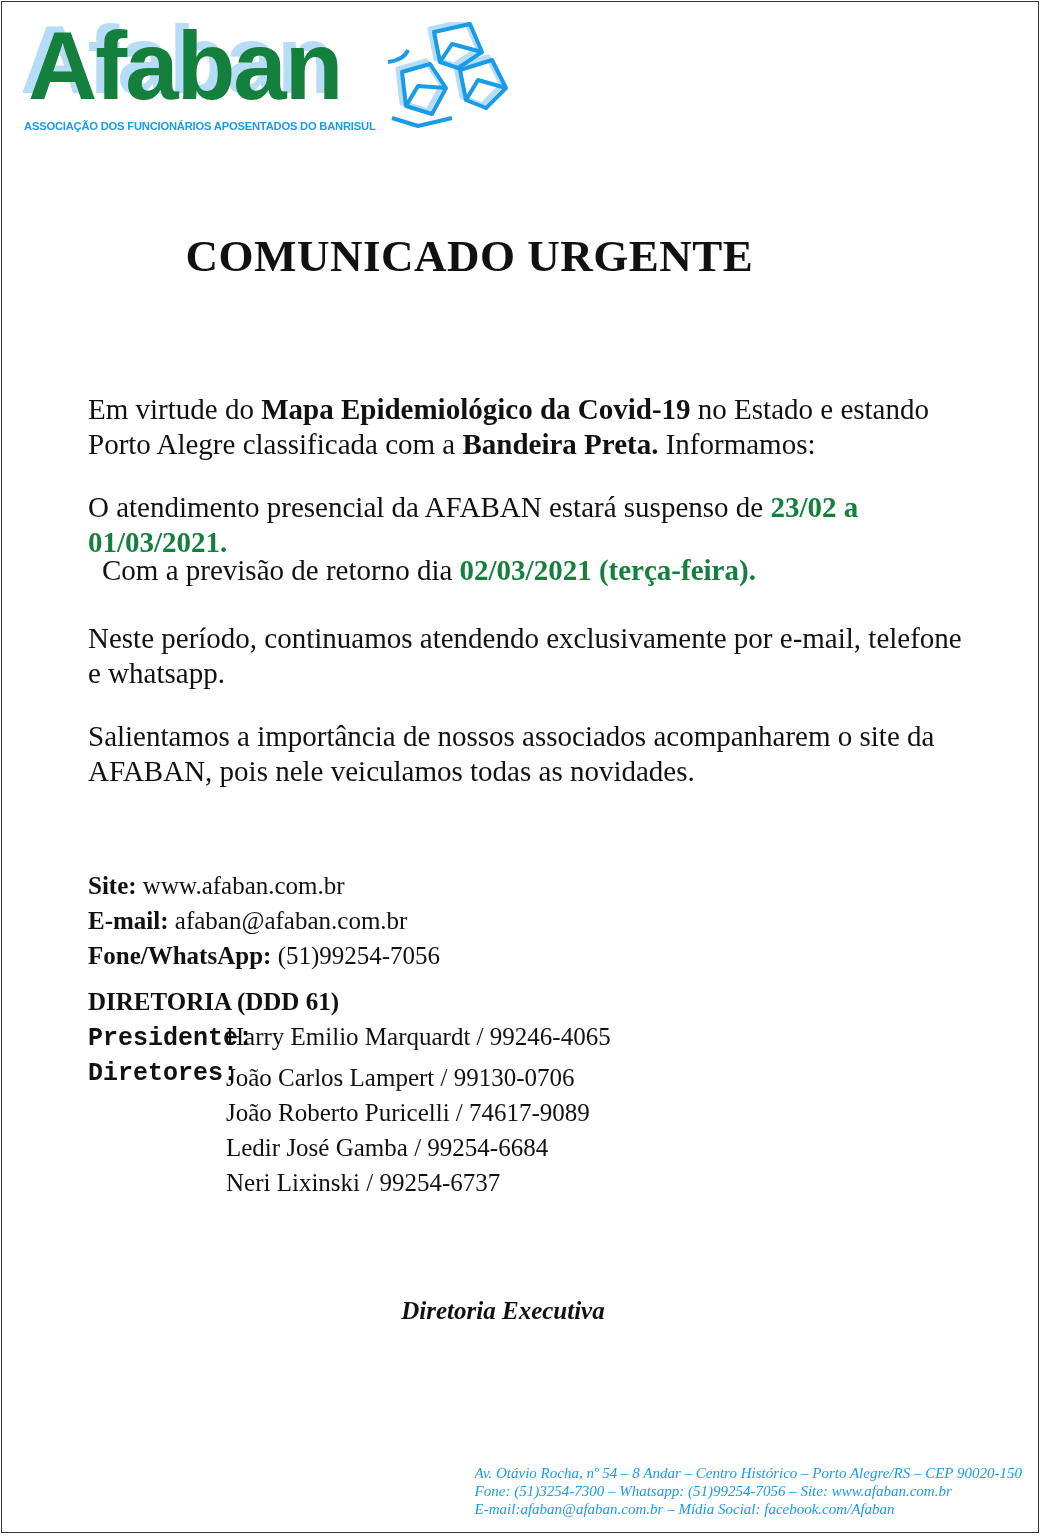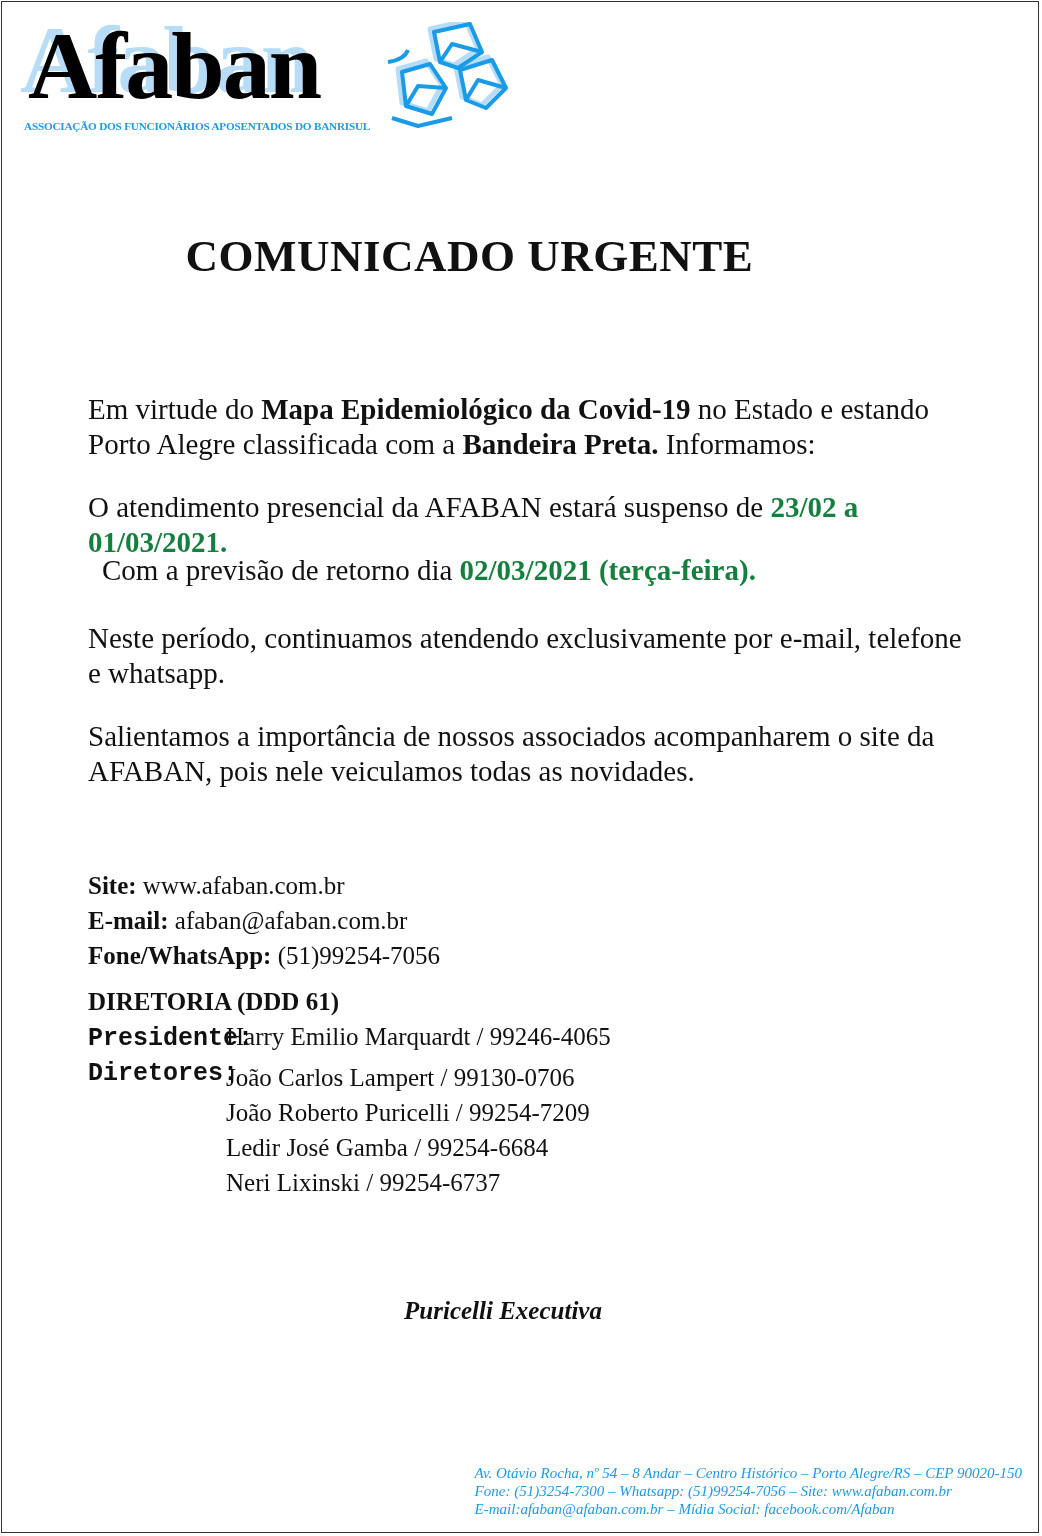--- a/index.html
+++ b/index.html
@@ -1,20 +1,20 @@
 <!DOCTYPE html>
 <html><head>
 <meta charset="utf-8">
 <style>
   html, body { margin:0; padding:0; background:#fff; }
   body { width:1042px; height:1536px; position:relative; overflow:hidden; font-family:"Liberation Serif", serif; color:#111; }
   .frame { position:absolute; left:1px; top:1px; width:1038px; height:1532px; border:1.5px solid #333; box-sizing:border-box; }
   .logo { position:absolute; left:28px; top:18px; width:490px; height:120px; }
-  .logo-word { position:absolute; left:0; top:0; font-family:Liberation Serif, serif; font-weight:bold; font-size:96px; letter-spacing:-2px; color:#000000; line-height:96px; text-shadow:-8px -6px 0 #b6dcf7; }
-  .logo-sub { position:absolute; left:-4px; top:102px; font-family:Liberation Serif, serif; font-weight:bold; font-size:11.2px; color:#1a9be8; letter-spacing:-0.2px; white-space:nowrap; }
+  .logo-word { position:absolute; left:0; top:0; font-family:Liberation Sans, sans-serif; font-weight:bold; font-size:96px; letter-spacing:-2px; color:#15803d; line-height:96px; text-shadow:-8px -6px 0 #b6dcf7; }
+  .logo-sub { position:absolute; left:-4px; top:102px; font-family:Liberation Sans, sans-serif; font-weight:bold; font-size:11.2px; color:#1a9be8; letter-spacing:-0.2px; white-space:nowrap; }
   .logo-mark { position:absolute; left:382px; top:22px; width:130px; height:120px; }
   .title { position:absolute; left:0; width:939px; top:230px; text-align:center; font-weight:bold; font-size:45px; letter-spacing:0.5px; }
   .p { position:absolute; left:88px; width:880px; font-size:29px; line-height:35px; }
   .b { font-weight:bold; }
   .red { color:#15803d; font-weight:bold; }
   .contact { position:absolute; left:88px; font-size:25px; line-height:35px;margin-top:24px; }
   .dir-head { position:absolute; left:88px; top:988px; font-size:25px; font-weight:bold; }
   .dir-row { position:absolute; left:88px; font-size:25px; white-space:nowrap; }
   .dir-row .lbl { display:inline-block; width:138px; font-weight:bold;font-family:Liberation Mono, monospace; }
   .dir-names { position:absolute; left:226px; top:1060px; font-size:25px; line-height:35px; }
@@ -78,24 +78,24 @@
 
 <div class="dir-head">DIRETORIA (DDD 61)</div>
 <div class="dir-row" style="top:1023px;">
   <span class="lbl">Presidente:</span><span>Harry Emilio Marquardt / 99246-4065</span>
 </div>
 <div class="dir-row" style="top:1058px;">
   <span class="lbl">Diretores:</span>
 </div>
 <div class="dir-names">
   <div>João Carlos Lampert / 99130-0706</div>
-  <div>João Roberto Puricelli / 99254-7209</div>
+  <div>João Roberto Puricelli / 74617-9089</div>
   <div>Ledir José Gamba / 99254-6684</div>
   <div>Neri Lixinski / 99254-6737</div>
 </div>
 
-<div class="sign">Puricelli Executiva</div>
+<div class="sign">Diretoria Executiva</div>
 
 <div class="footer">
   <div>Av. Otávio Rocha, nº 54 – 8 Andar – Centro Histórico – Porto Alegre/RS – CEP 90020-150</div>
   <div>Fone: (51)3254-7300 – Whatsapp: (51)99254-7056 – Site: www.afaban.com.br</div>
   <div>E-mail:afaban@afaban.com.br – Mídia Social: facebook.com/Afaban</div>
 </div>
 
 </body></html>

